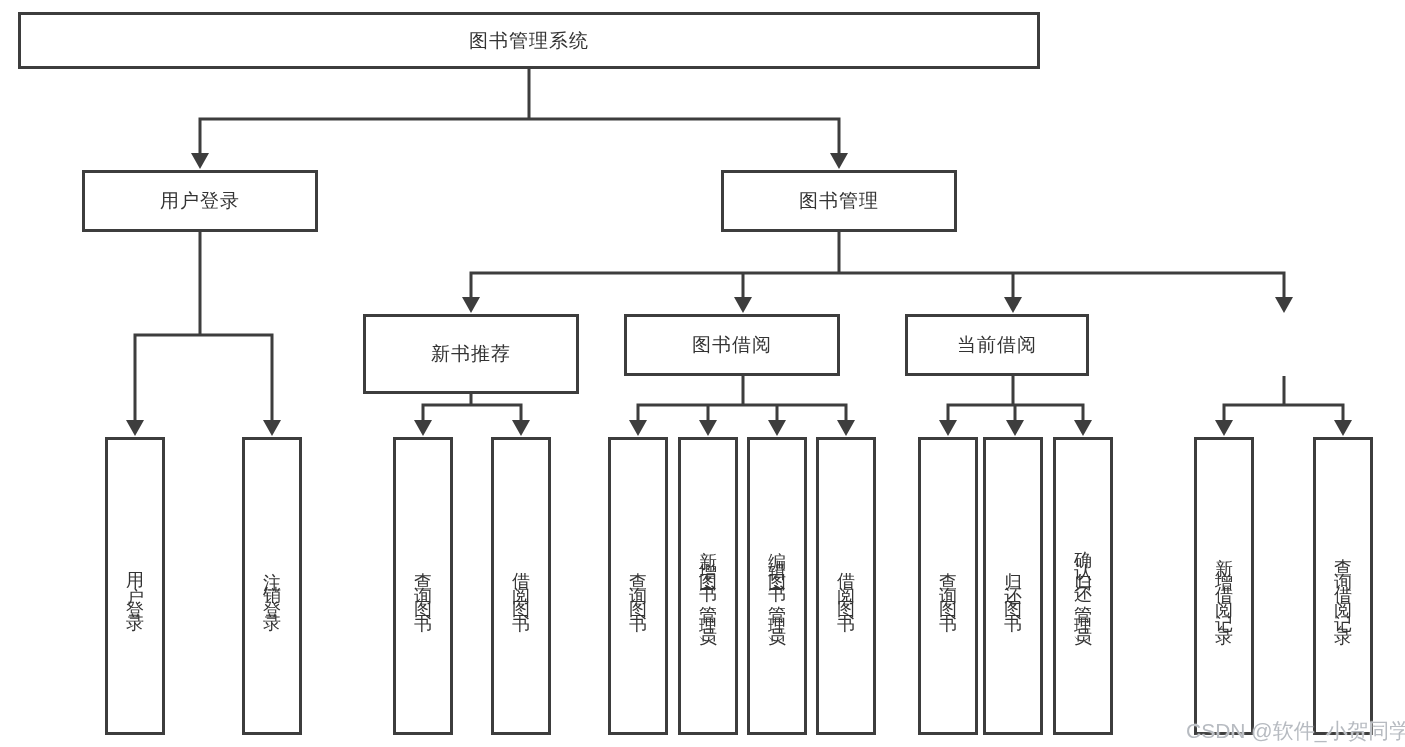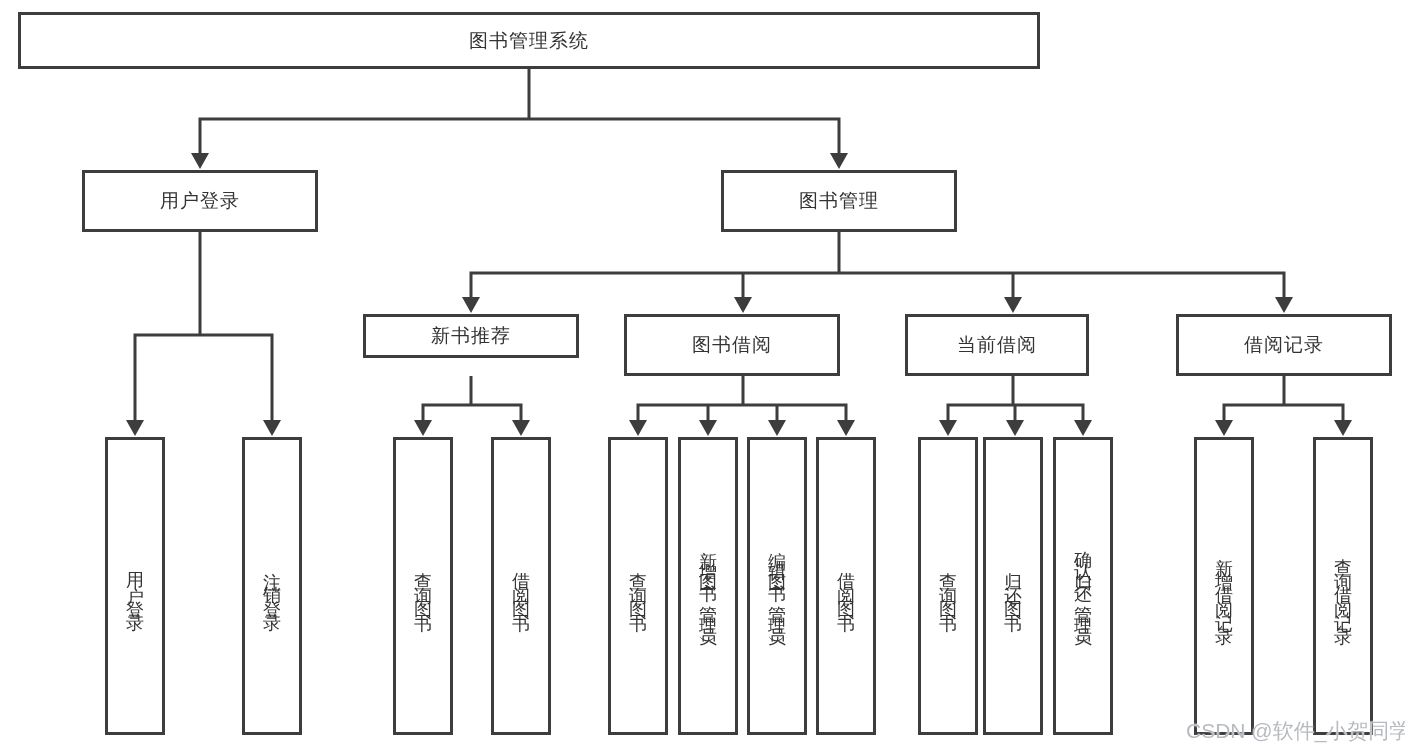--- a/index.html
+++ b/index.html
@@ -96,24 +96,23 @@
              M1074,420 L1092,420 L1083,436 Z
              M1215,420 L1233,420 L1224,436 Z
              M1334,420 L1352,420 L1343,436 Z" fill="currentColor" stroke="none"></path>
   </svg>
 
   <div class="hbox" style="left:18px;top:12px;width:1022px;height:57px">图书管理系统</div>
 
   <div class="hbox" style="left:82px;top:170px;width:236px;height:62px">用户登录</div>
   <div class="hbox" style="left:721px;top:170px;width:236px;height:62px">图书管理</div>
 
-  <div class="hbox" style="left:363px;top:314px;width:216px;height:44px">新书推荐</div>
+  <div class="hbox" style="left:363px;top:314px;width:216px;height:80px">新书推荐</div>
   <div class="hbox" style="left:624px;top:314px;width:216px;height:62px">图书借阅</div>
   <div class="hbox" style="left:905px;top:314px;width:184px;height:62px">当前借阅</div>
-  <div class="hbox" style="left:1176px;top:314px;width:216px;height:62px">借阅记录</div>
 
   <div class="vbox" style="left:105px">
     <span class="vtext" style="letter-spacing: 14px;">用户登录</span>
   </div>
   <div class="vbox" style="left:242px">
     <span class="vtext" style="letter-spacing: 14px;">注销登录</span>
   </div>
 
   <div class="vbox" style="left:393px">
     <span class="vtext" style="letter-spacing: 14px;">查询图书</span>

